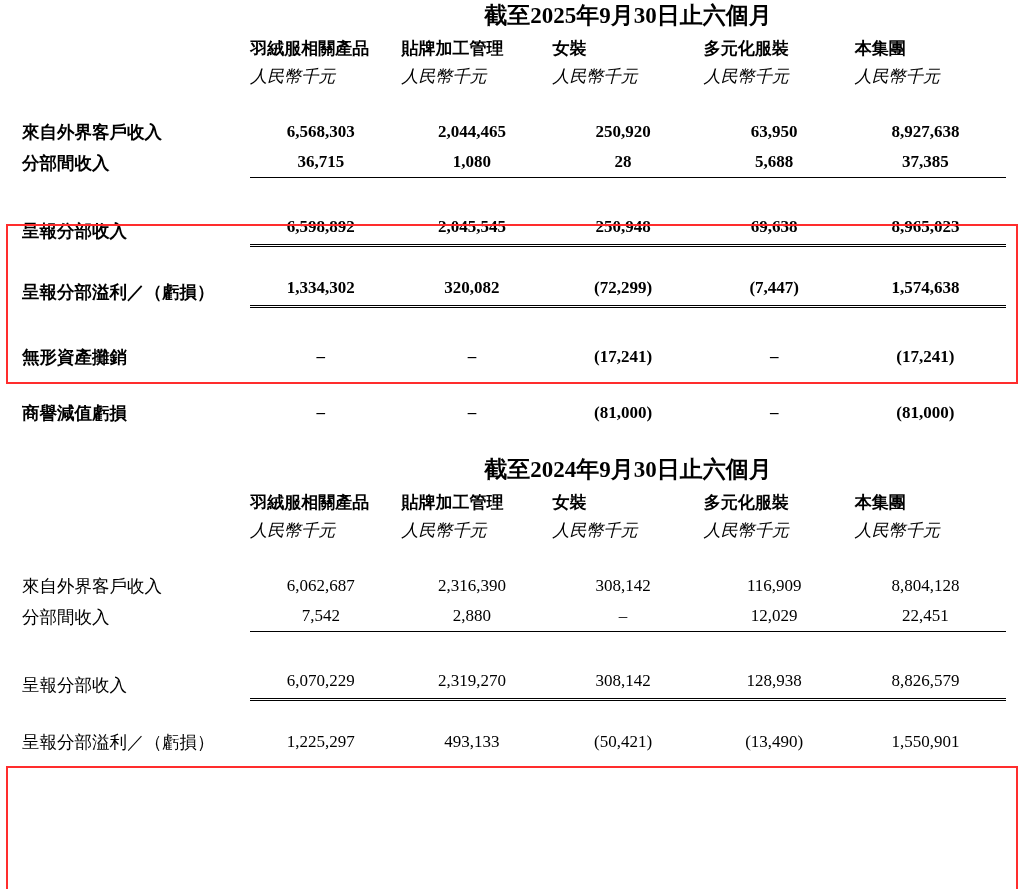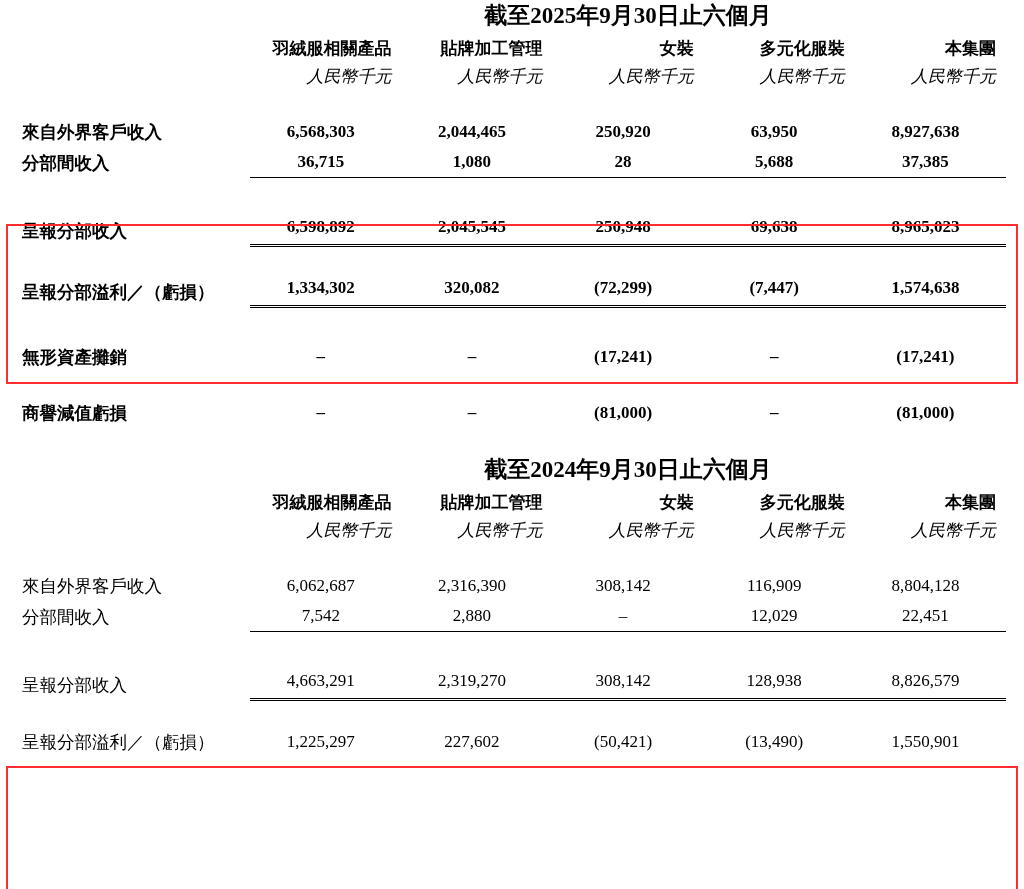--- a/index.html
+++ b/index.html
@@ -51,21 +51,21 @@
   .period-row td {
     text-align: center;
     font-weight: bold;
     font-size: 23px;
     padding-bottom: 4px;
   }
   .period-row .periodcell {
     border-bottom: 0;
   }
   .hdr td {
-    text-align: right;
+    text-align: left;
     padding-right: 10px;
     font-weight: bold;
     font-size: 17px;
     line-height: 28px;
     white-space: nowrap;
   }
   .hdr.rmb td {
     font-style: normal;
     font-weight: normal;
   }
@@ -257,35 +257,35 @@
         <td class="num">12,029</td>
         <td class="num">22,451</td>
       </tr>
 
       <tr class="spacer-lg">
           <td colspan="6"></td>
         </tr>
 
       <tr class="row dbl-under">
         <td class="label">呈報分部收入</td>
-        <td class="num">4,663,291</td>
+        <td class="num">6,070,229</td>
         <td class="num">2,319,270</td>
         <td class="num">308,142</td>
         <td class="num">128,938</td>
         <td class="num">8,826,579</td>
       </tr>
 
       <tr class="spacer-md">
           <td colspan="6"></td>
         </tr>
 
       <tr class="row">
         <td class="label">呈報分部溢利／（虧損）</td>
         <td class="num">1,225,297</td>
-        <td class="num">227,602</td>
+        <td class="num">493,133</td>
         <td class="num">(50,421)</td>
         <td class="num">(13,490)</td>
         <td class="num">1,550,901</td>
       </tr>
     </tbody>
   </table>
 
 </div>
 
 </body></html>

